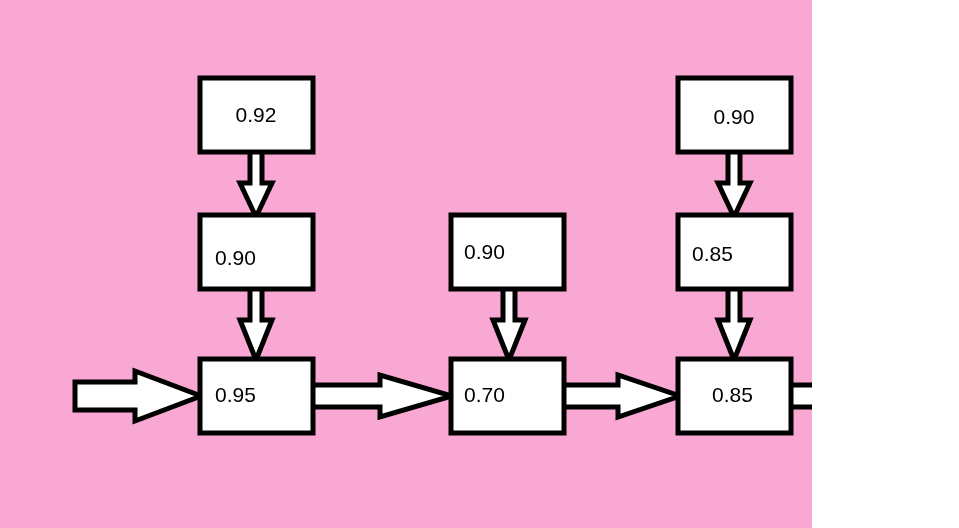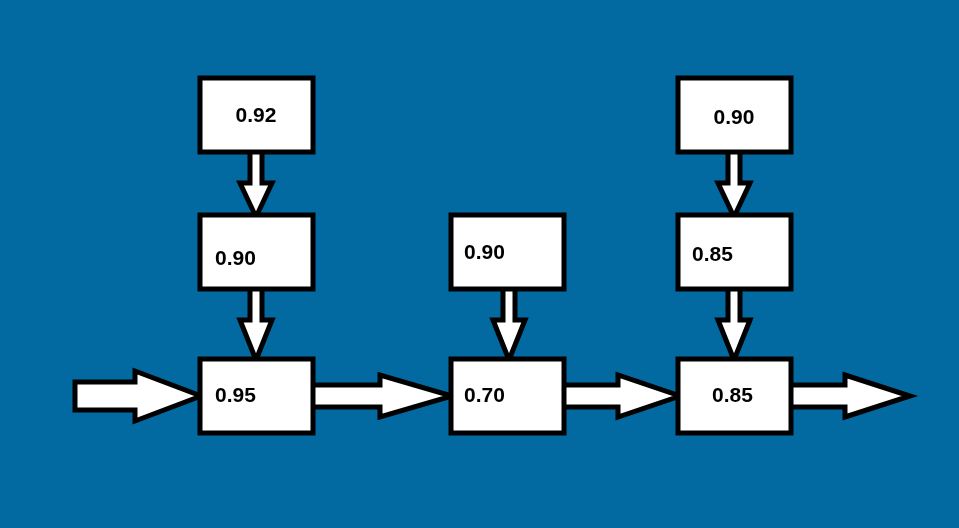--- a/index.html
+++ b/index.html
@@ -6,25 +6,24 @@
   html, body {
     margin: 0;
     padding: 0;
     background: #ffffff;
   }
   body {
     font-family: "Liberation Sans", sans-serif;
   }
   #canvas {
     position: relative;
-    width: 959px;
+    width: 812px;
     height: 528px;
-    background: #0369a1;
+    background: #f9a8d4;
     overflow: hidden;
-    font-weight: bold;
   }
   #diagram-svg {
     position: absolute;
     left: 0;
     top: 0;
     width: 959px;
     height: 528px;
   }
   .block-rect {
     fill: #ffffff;

